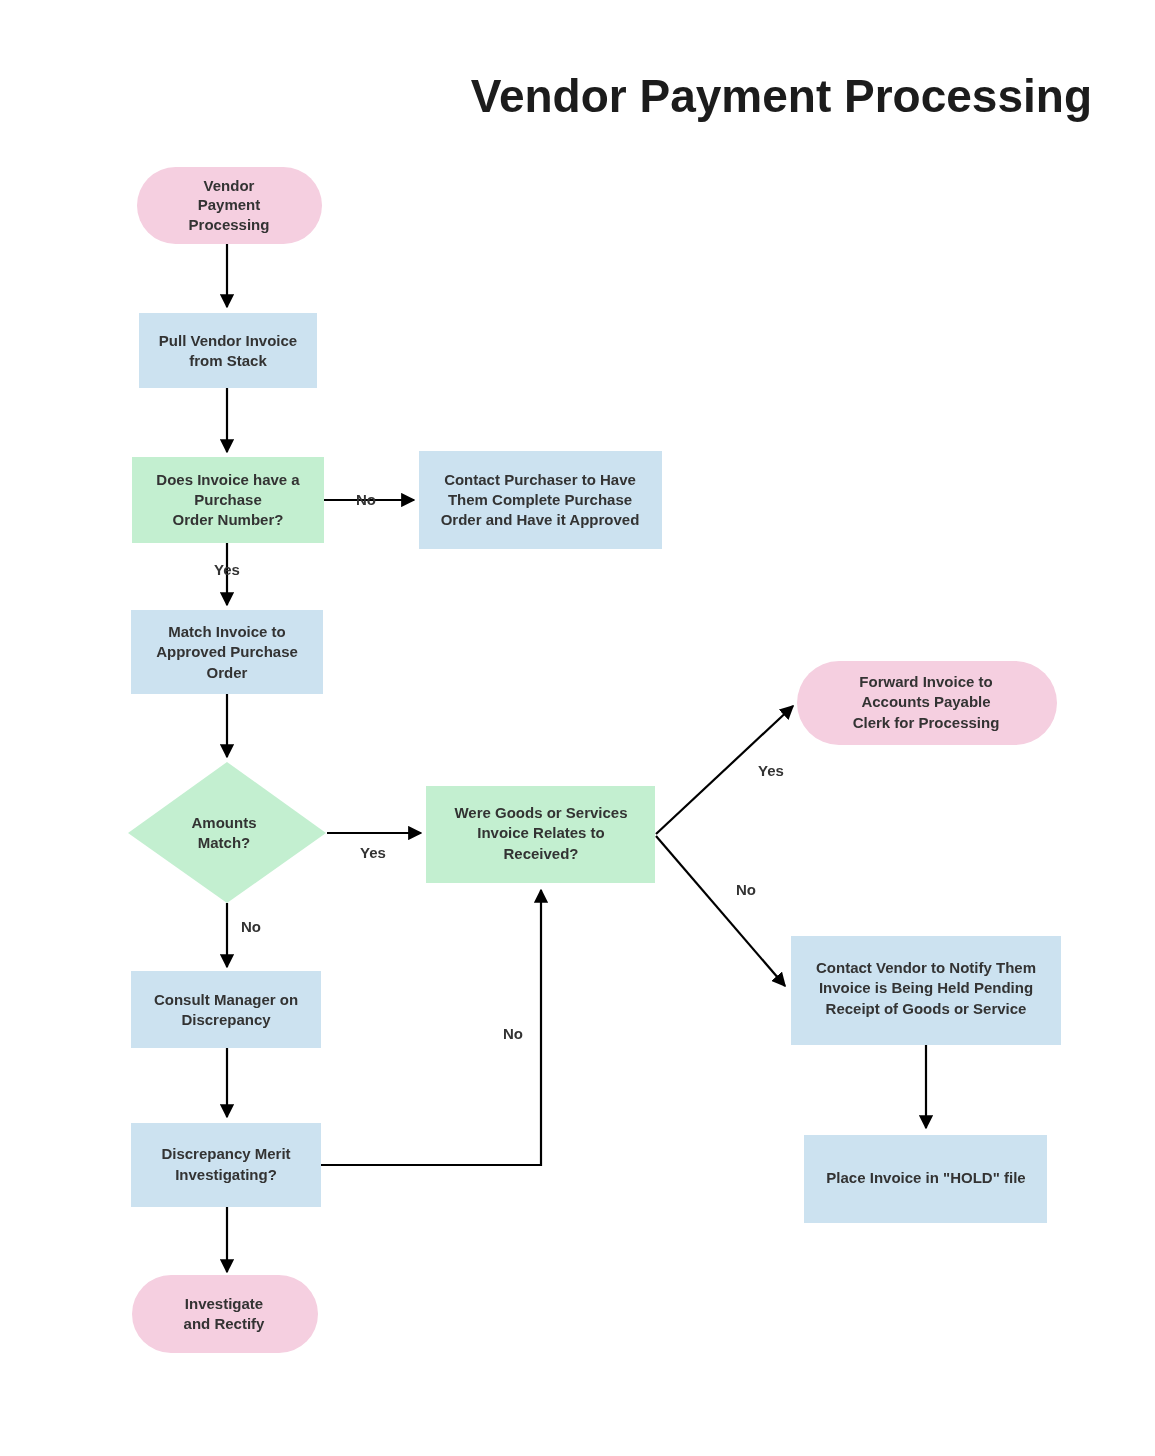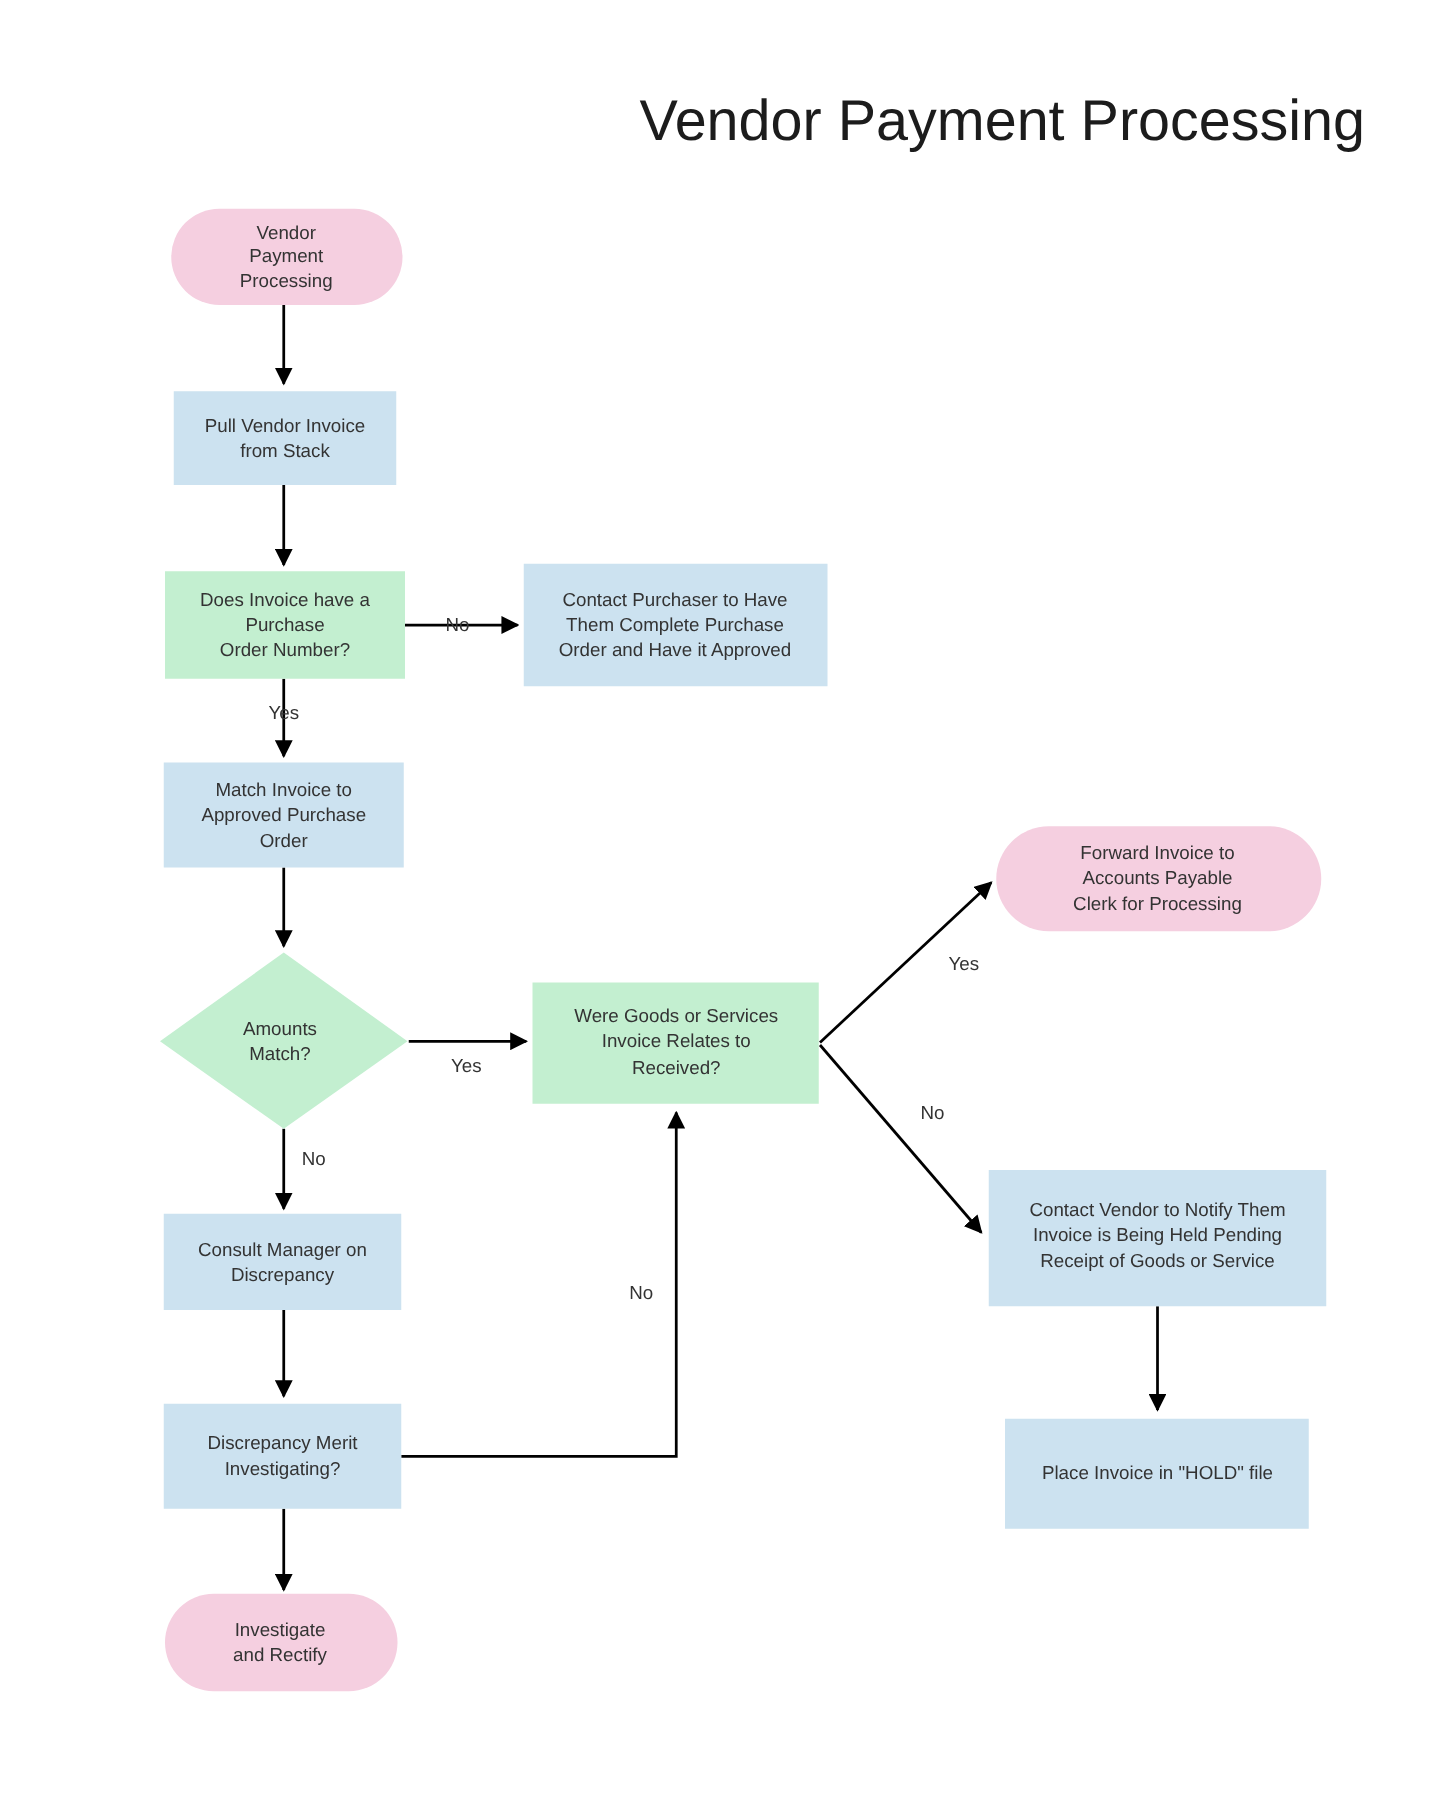--- a/index.html
+++ b/index.html
@@ -11,20 +11,21 @@
     width: 1155px;
     height: 1456px;
     font-family: "Liberation Sans", sans-serif;
     overflow: hidden;
   }
   #flowchart-root {
     position: relative;
     width: 1155px;
     height: 1456px;
     background: #ffffff;
+    font-weight: bold;
   }
   svg#diagram {
     display: block;
     width: 1155px;
     height: 1456px;
   }
   .node-label {
     font-family: "Liberation Sans", sans-serif;
     font-size: 15px;
     fill: #333333;

